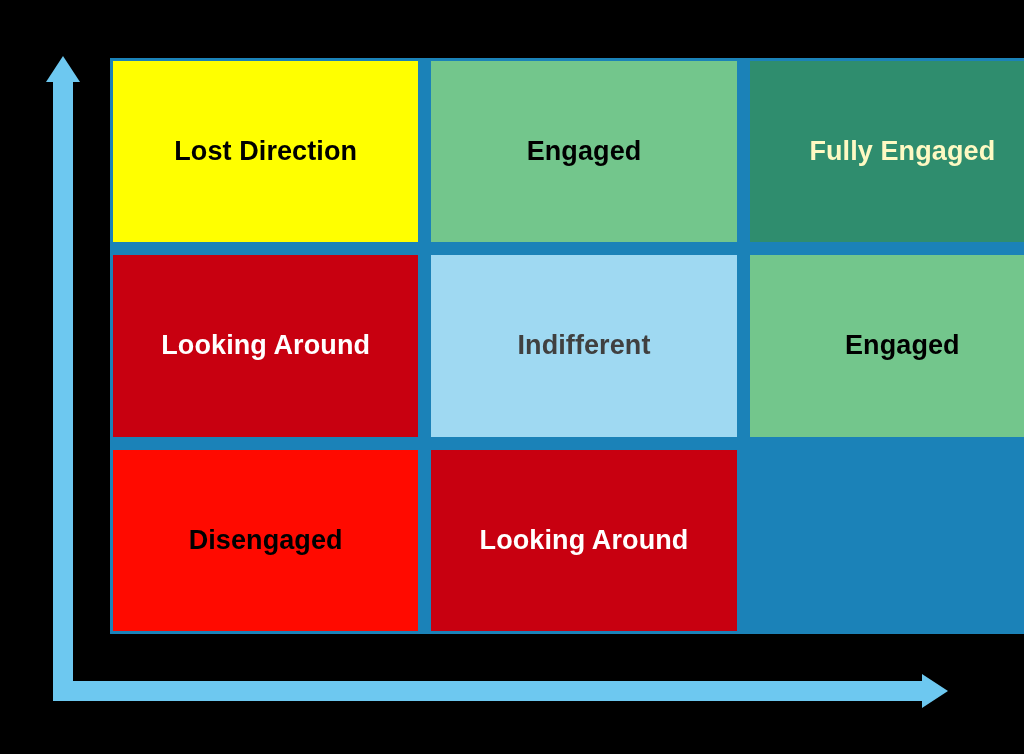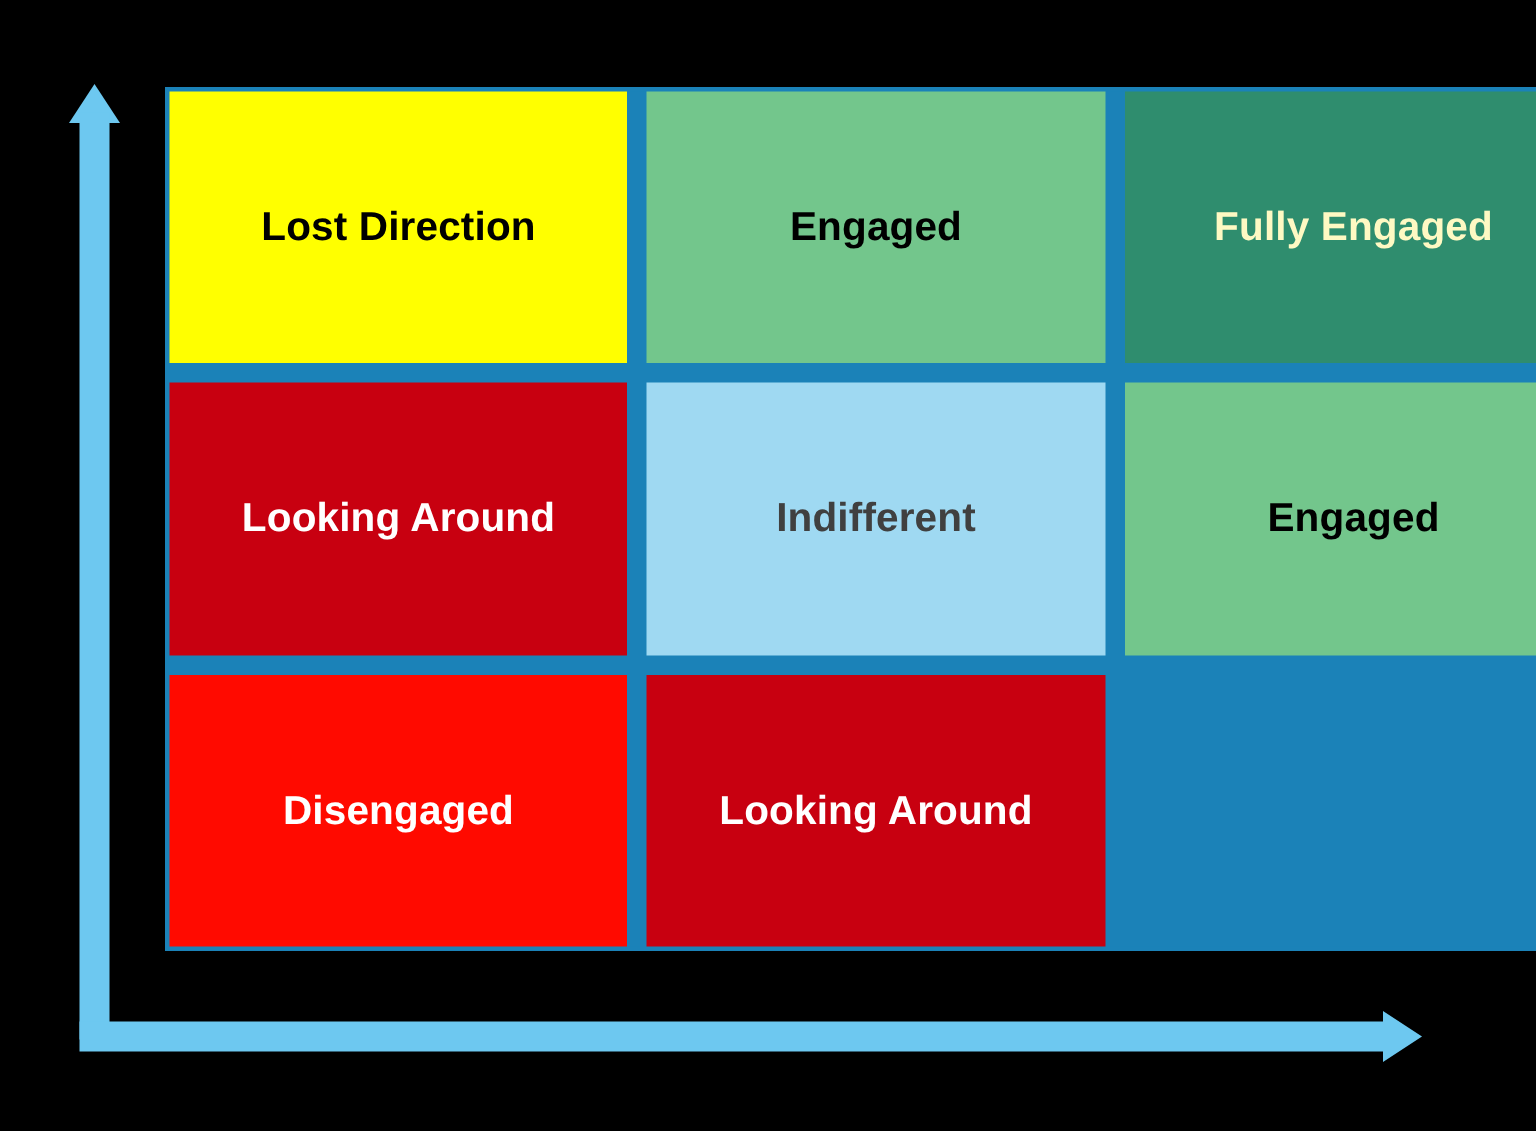--- a/index.html
+++ b/index.html
@@ -99,17 +99,17 @@
   <div class="axis-line" id="x-axis-shaft" style="background: rgb(109, 200, 240);"></div>
   <div id="x-axis-head" style="border-left-color: rgb(109, 200, 240);"></div>
 
   <div id="matrix" style="background: rgb(27, 130, 184); border-color: rgb(27, 130, 184);">
     <div class="cell" style="background: rgb(255, 255, 0); color: rgb(0, 0, 0);">Lost Direction</div>
     <div class="cell" style="background: rgb(115, 198, 140); color: rgb(0, 0, 0);">Engaged</div>
     <div class="cell" style="background: rgb(47, 141, 110); color: #fef9c3;">Fully Engaged</div>
     <div class="cell" style="background: rgb(200, 0, 16); color: rgb(255, 255, 255);">Looking Around</div>
     <div class="cell" style="background: rgb(159, 217, 242); color: #404040;">Indifferent</div>
     <div class="cell" style="background: rgb(115, 198, 140); color: rgb(0, 0, 0);">Engaged</div>
-    <div class="cell" style="background: rgb(255, 10, 0); color: #ffffff;">Disengaged</div>
+    <div class="cell" style="background: rgb(255, 10, 0); color: #000000;">Disengaged</div>
     <div class="cell" style="background: rgb(200, 0, 16); color: rgb(255, 255, 255);">Looking Around</div>
   </div>
 
 </div>
 
 </body></html>

